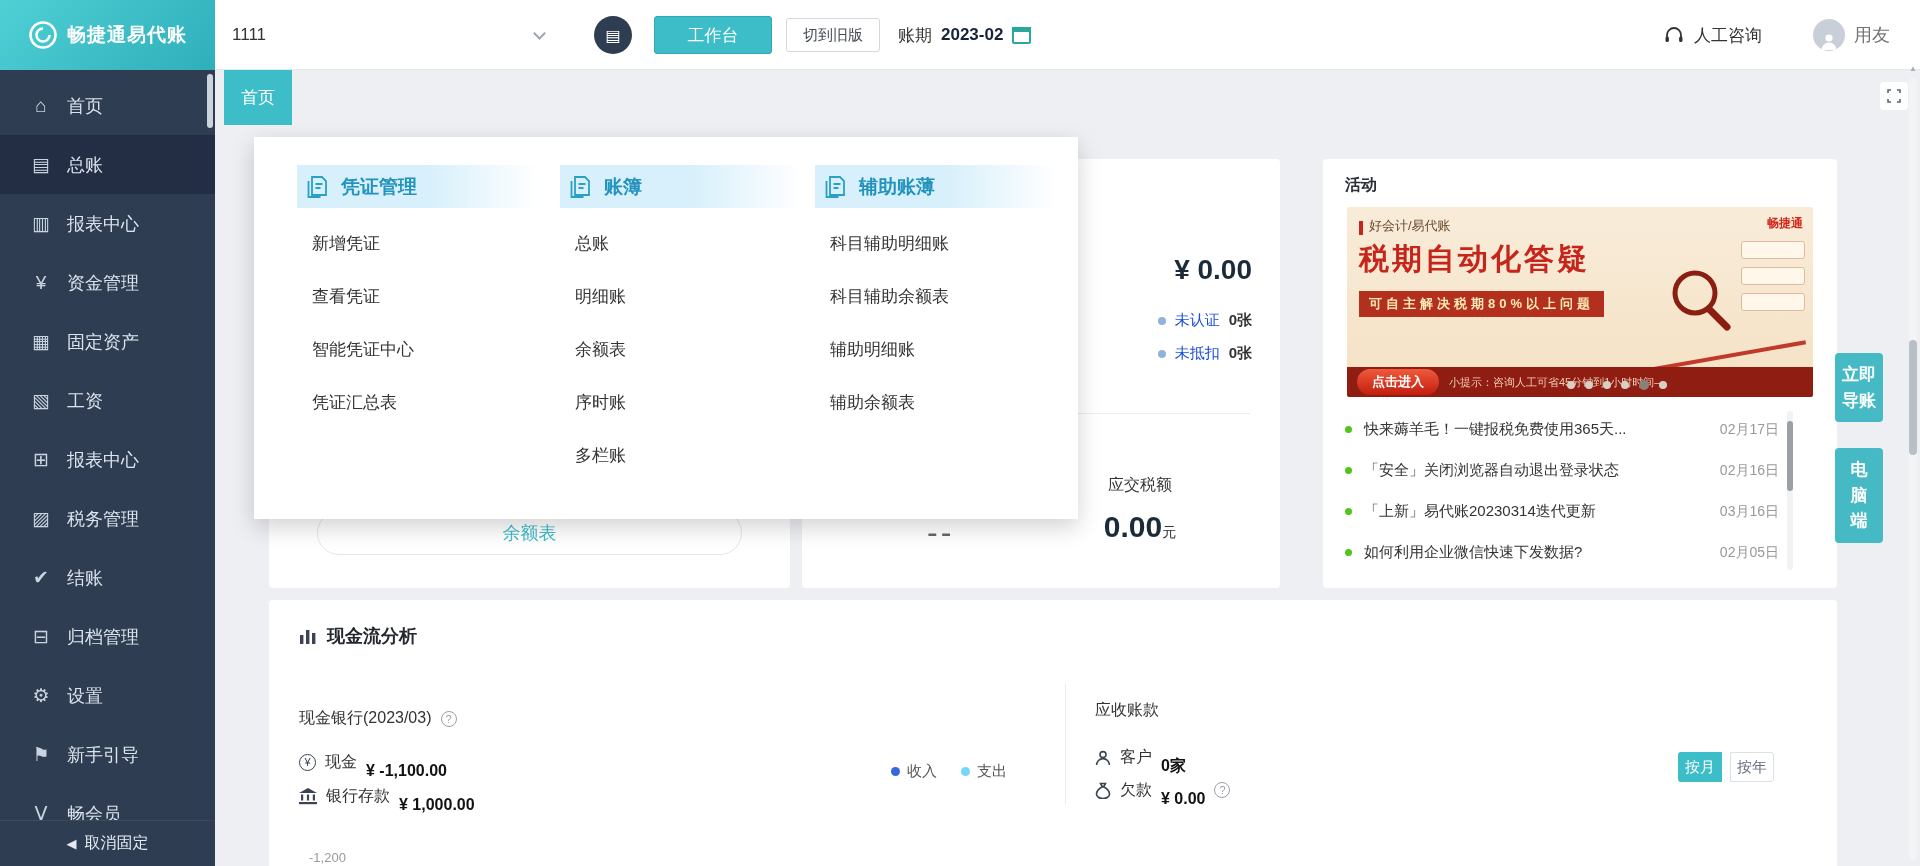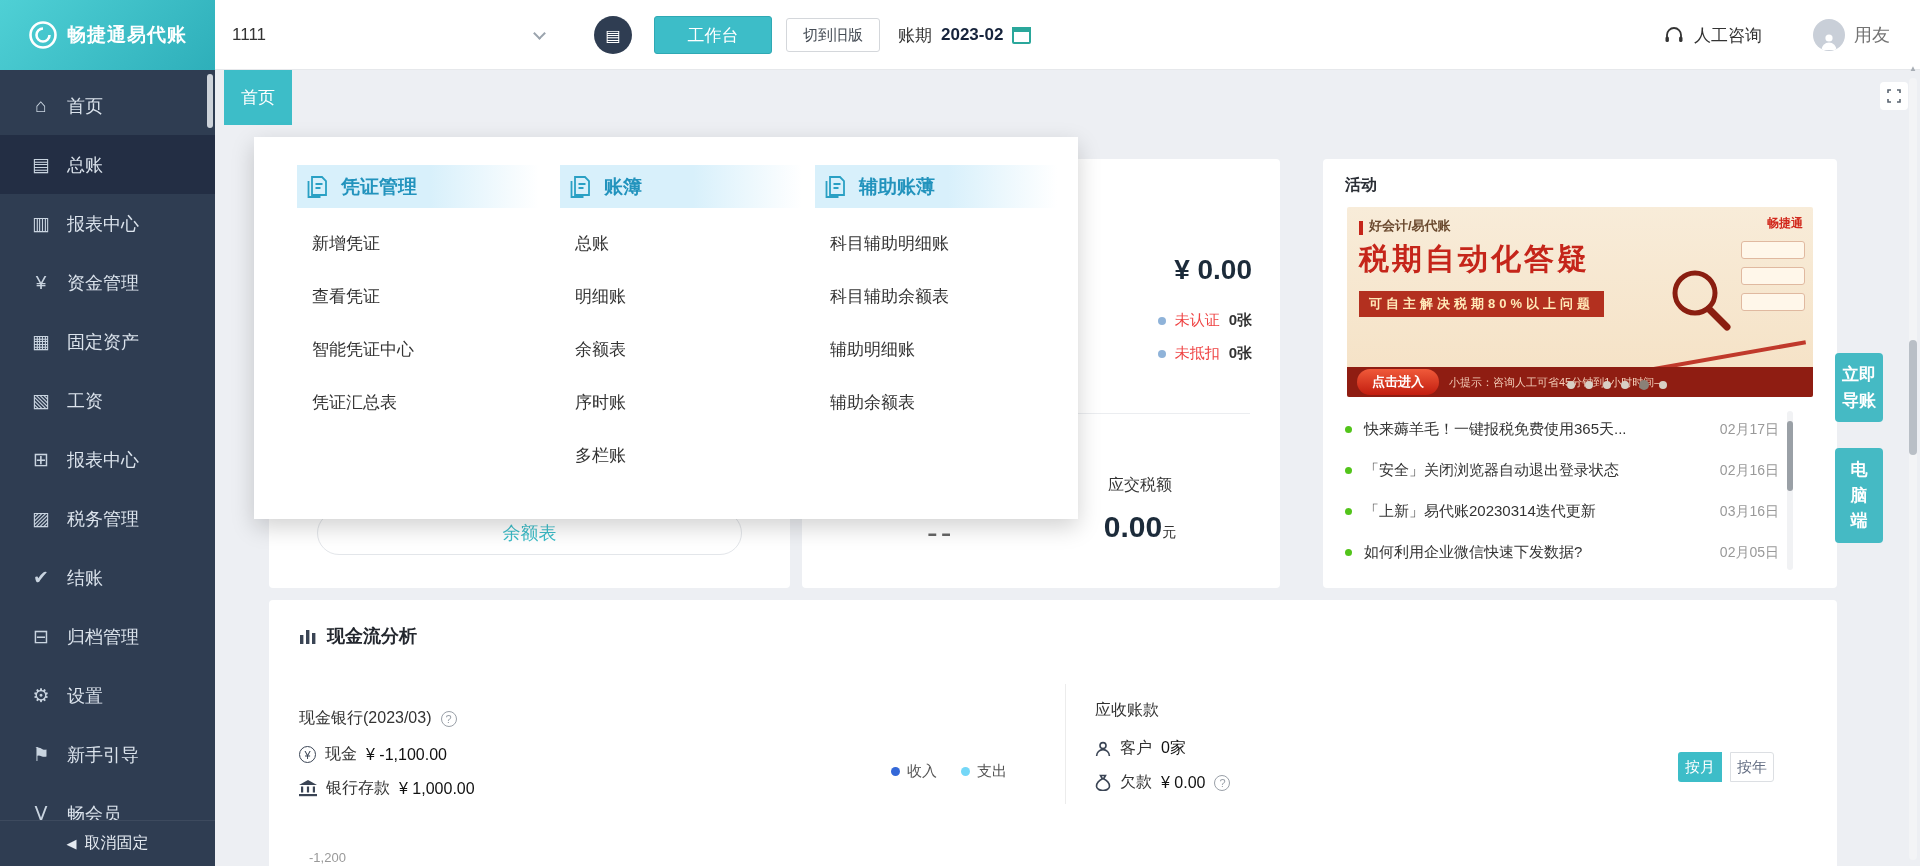--- a/index.html
+++ b/index.html
@@ -51,33 +51,33 @@
   .mitem{height:53px;display:flex;align-items:center;padding-left:15px;font-size:17px;color:#333;cursor:pointer;width:235px;}
 
   
   .balance-btn{position:absolute;left:48px;right:48px;top:352px;height:44px;border:1px solid #e3e6ea;border-radius:22px;display:flex;align-items:center;justify-content:center;color:#3dbdc8;font-size:18px;background:#fff;cursor:pointer;}
 
   
   .partial-amt{position:absolute;left:238px;top:55px;font-size:30px;font-weight:bold;color:#1c2b3a;}
   .tax-amt{position:absolute;right:28px;top:95px;font-size:28px;font-weight:bold;color:#1c2b3a;}
   .tax-row{position:absolute;right:28px;display:flex;align-items:center;gap:9px;}
   .bdot{width:8px;height:8px;border-radius:50%;background:#8fb3d9;}
-  .tax-row-label{font-size:15px;color:#ef4444;}
+  .tax-row-label{font-size:15px;color:#1d4ed8;}
   .tax-row-value{font-size:15px;color:#333;font-weight:bold;}
   .tax-div{position:absolute;left:30px;right:30px;top:254px;border-top:1px solid #ebedf0;}
   .dashes{position:absolute;left:125px;top:355px;font-size:32px;color:#666;letter-spacing:3px;}
   .tax-block{position:absolute;right:55px;top:316px;width:170px;text-align:center;}
   .tax-block-label{font-size:16px;color:#333;}
   .tax-big{font-size:30px;font-weight:bold;color:#1c2b3a;margin-top:14px;}
   .tax-unit{font-size:14px;color:#333;font-weight:normal;}
 
   
   .act-title{position:absolute;left:22px;top:16px;font-size:16px;font-weight:bold;color:#2b2f36;}
   .banner{position:absolute;left:24px;top:48px;width:466px;height:190px;border-radius:2px;overflow:hidden;background:linear-gradient(180deg,#f8ecd9,#f5e1c4);cursor:pointer;}
-  .bn-tagline{position:absolute;left:12px;top:10px;display:flex;align-items:flex-end;gap:6px;font-size:13px;font-weight:bold;color:#6b4a2f;}
+  .bn-tagline{position:absolute;left:12px;top:10px;display:flex;align-items:flex-end;gap:6px;font-size:13px;font-weight:normal;color:#6b4a2f;}
   .bn-bar{width:4px;height:14px;background:#c5251a;}
   .bn-brand{position:absolute;right:10px;top:8px;font-size:12px;font-weight:bold;color:#d1281c;}
   .bn-title{position:absolute;left:12px;top:32px;font-size:30px;font-weight:900;color:#c5251a;letter-spacing:3px;}
   .bn-sub{position:absolute;left:12px;top:84px;background:#b3301f;color:#ffe9b8;font-size:13px;font-weight:bold;padding:4px 10px;letter-spacing:4px;}
   .bn-tagbox{position:absolute;width:64px;height:18px;background:#fff7ea;border:1px solid #e0b9a0;border-radius:3px;}
   .bn-line{position:absolute;right:6px;bottom:38px;width:170px;height:4px;background:#c0392b;transform:rotate(-10deg);}
   .bn-strip{position:absolute;left:0;right:0;bottom:0;height:30px;background:#8f1d12;display:flex;align-items:center;gap:10px;padding-left:10px;}
   .bn-cta{background:linear-gradient(180deg,#f05a3a,#c21d0f);color:#fff;font-size:13px;font-weight:bold;padding:4px 15px;border-radius:14px;cursor:pointer;white-space:nowrap;}
   .bn-tip{font-size:11px;color:#f3cdb8;white-space:nowrap;overflow:hidden;text-overflow:ellipsis;flex:1;padding-right:6px;}
   .cdots{position:absolute;left:58%;bottom:7px;transform:translateX(-50%);display:flex;gap:10px;align-items:center;z-index:5;}
@@ -99,21 +99,21 @@
   
   .mscroll-track{position:absolute;right:3px;top:78px;bottom:6px;width:8px;background:#f3f4f6;border-radius:4px;z-index:60;}
   .mscroll-thumb{position:absolute;right:3px;top:340px;width:8px;height:115px;background:#b9bfc6;border-radius:4px;z-index:61;cursor:pointer;}
   .scroll-up{position:absolute;right:3px;top:64px;width:8px;text-align:center;font-size:8px;color:#a7adb4;z-index:61;cursor:pointer;}
 
   
   .cf-title-row{position:absolute;left:30px;top:24px;display:flex;align-items:center;gap:10px;}
   .cf-title{font-size:18px;font-weight:bold;color:#23272e;}
   .cf-row{position:absolute;display:flex;align-items:center;gap:9px;}
   .cf-label{font-size:16px;color:#333;}
-  .cf-value{font-size:16px;font-weight:normal;color:#111;}
+  .cf-value{font-size:16px;font-weight:bold;color:#111;margin-top:18px;}
   .help{width:16px;height:16px;border-radius:50%;border:1px solid #9aa0a8;color:#9aa0a8;font-size:11px;display:flex;align-items:center;justify-content:center;cursor:pointer;}
   .coin{width:17px;height:17px;border:1.5px solid #3a4454;border-radius:50%;font-size:11px;display:flex;align-items:center;justify-content:center;color:#3a4454;}
   .ldot{width:9px;height:9px;border-radius:50%;}
   .cf-divider{position:absolute;left:796px;top:84px;height:120px;border-left:1px solid #ececec;}
   .tg{position:absolute;top:152px;height:30px;width:44px;font-size:15px;display:flex;align-items:center;justify-content:center;cursor:pointer;}
   .tg-month{left:1409px;background:#3dbdc8;color:#fff;border-radius:3px 0 0 3px;}
   .tg-year{left:1461px;background:#fff;border:1px solid #dcdfe3;color:#667085;border-radius:0 3px 3px 0;}
   .axis-partial{position:absolute;left:40px;top:250px;font-size:13px;color:#999;}
 </style>
 </head>

